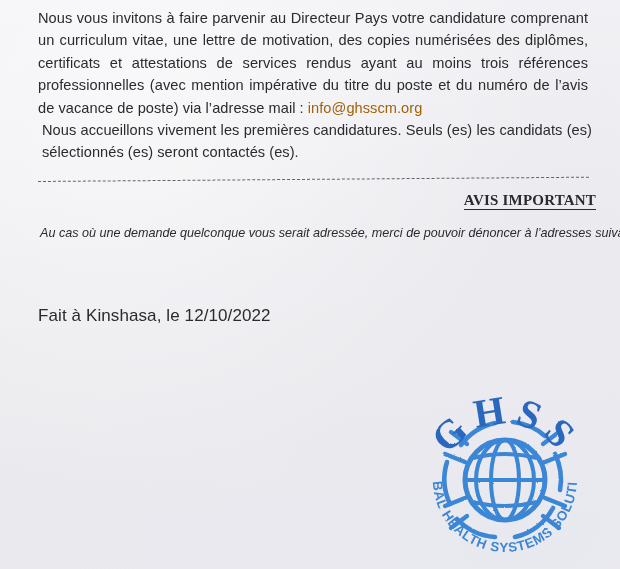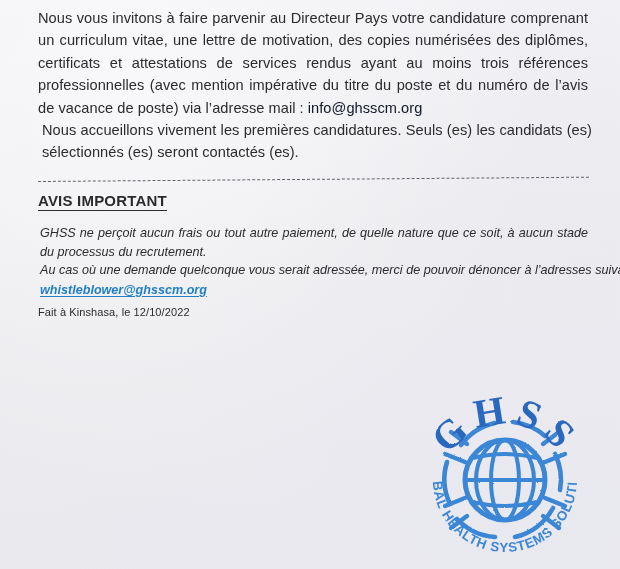--- a/index.html
+++ b/index.html
@@ -39,48 +39,49 @@
     margin: 0;
     text-align: justify;
     font-size: 14.6px;
     line-height: 22.4px;
     letter-spacing: 0.05px;
   }
   .para-1 { position: absolute; left: 0; top: 7px;  width: 550px; }
   .para-2 { position: absolute; left: 4px; top: 119px; width: 550px; }
 
   a.mail-link, span.mail-link {
-    color: #0f172a;
+    color: #a16207;
     text-decoration: none;
   }
 
   .divider {
     position: absolute;
     left: 38px;
     top: 181px;
     width: 551px;
     height: 3px;
     transform: rotate(-0.45deg);
     transform-origin: left center;
   }
   .divider .dash-rule {
     width: 100%;
     border-top: 1.5px dashed #4a4a55;
     opacity: 0.85;
   }
 
   .avis-heading {
     position: absolute;
-    left: 0;
+    left: 8px;
     top: 192px;
     width: 550px;
-    text-align: left;
+    text-align: right;
     font-size: 15px;
     font-weight: bold;
     letter-spacing: 0.2px;
+    font-family: Liberation Serif, serif;
   }
   .avis-heading span {
     border-bottom: 1.6px solid #2b2b2e;
     padding-bottom: 1px;
   }
 
   .notice-block {
     position: absolute;
     left: 2px;
     top: 224px;
@@ -106,21 +107,21 @@
     font-style: italic;
     font-size: 12.6px;
     text-decoration: underline;
     text-underline-offset: 2px;
   }
 
   .date-line {
     position: absolute;
     left: 38px;
     top: 306px;
-    font-size: 11px;
+    font-size: 17px;
     letter-spacing: 0.1px;
   }
 
   .signature-line {
     position: absolute;
     left: 427px;
     top: 339px;
     font-size: 14.4px;
     font-weight: bold;
     letter-spacing: 0.1px;
@@ -145,23 +146,21 @@
 <div class="page">
   <div class="doc-body">
 
     <p class="para para-1"><span>Nous vous invitons à faire parvenir au Directeur Pays  votre candidature comprenant un curriculum vitae, une lettre de motivation, des copies numérisées des diplômes, certificats et attestations de services rendus ayant au moins trois références professionnelles (avec mention impérative du titre du poste et du numéro de l’avis de vacance de poste) via l’adresse mail : </span><span class="mail-link">info@ghsscm.org</span></p>
 
     <p class="para para-2">Nous accueillons vivement les premières candidatures. Seuls (es) les candidats (es) sélectionnés (es) seront contactés (es).</p>
 
     <div class="avis-heading"><span>AVIS IMPORTANT</span></div>
 
     <div class="notice-block">
-      <p class="notice-line-1">GHSS ne perçoit aucun frais ou tout autre paiement, de quelle nature que ce soit, à aucun stade du processus du recrutement.</p>
       <p class="notice-line-2">Au cas où une demande quelconque vous serait adressée, merci de pouvoir dénoncer à l’adresses suivante :</p>
-      <span class="whistle-link">whistleblower@ghsscm.org</span>
     </div>
 
   </div>
 
   <div class="divider">
     <div class="dash-rule"></div>
   </div>
 
   <div class="date-line">Fait à Kinshasa, le 12/10/2022</div>
 

